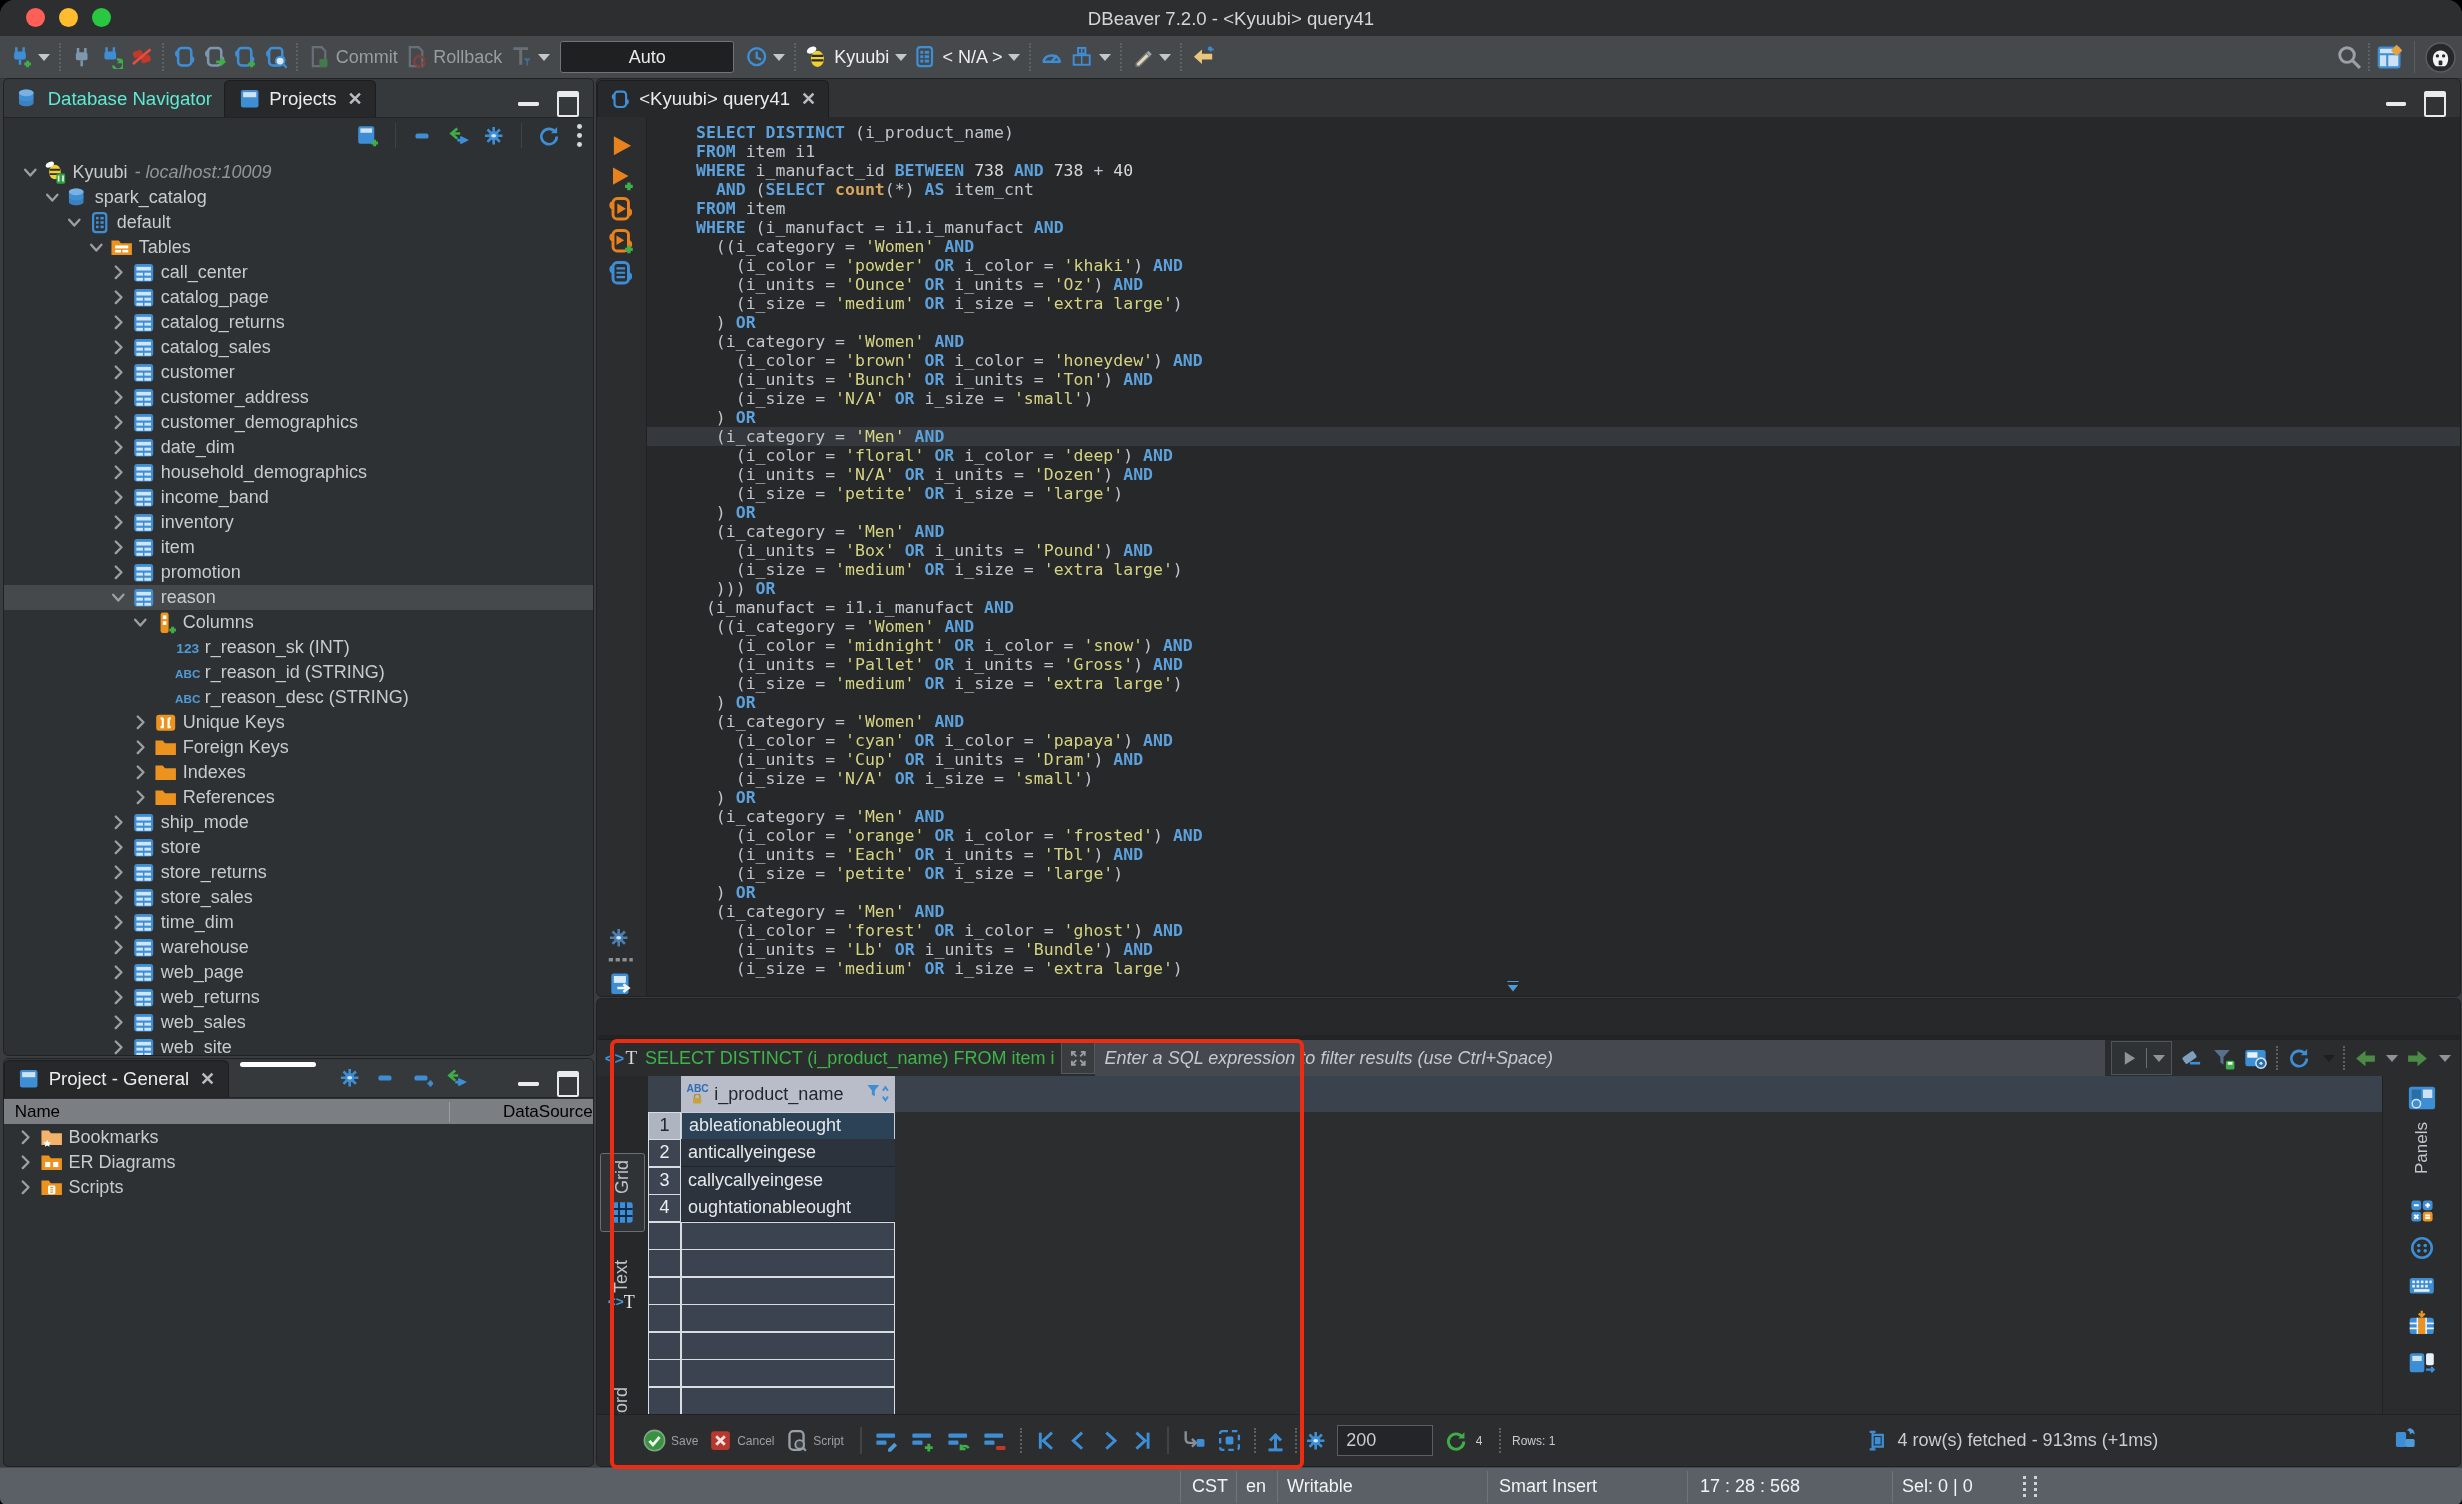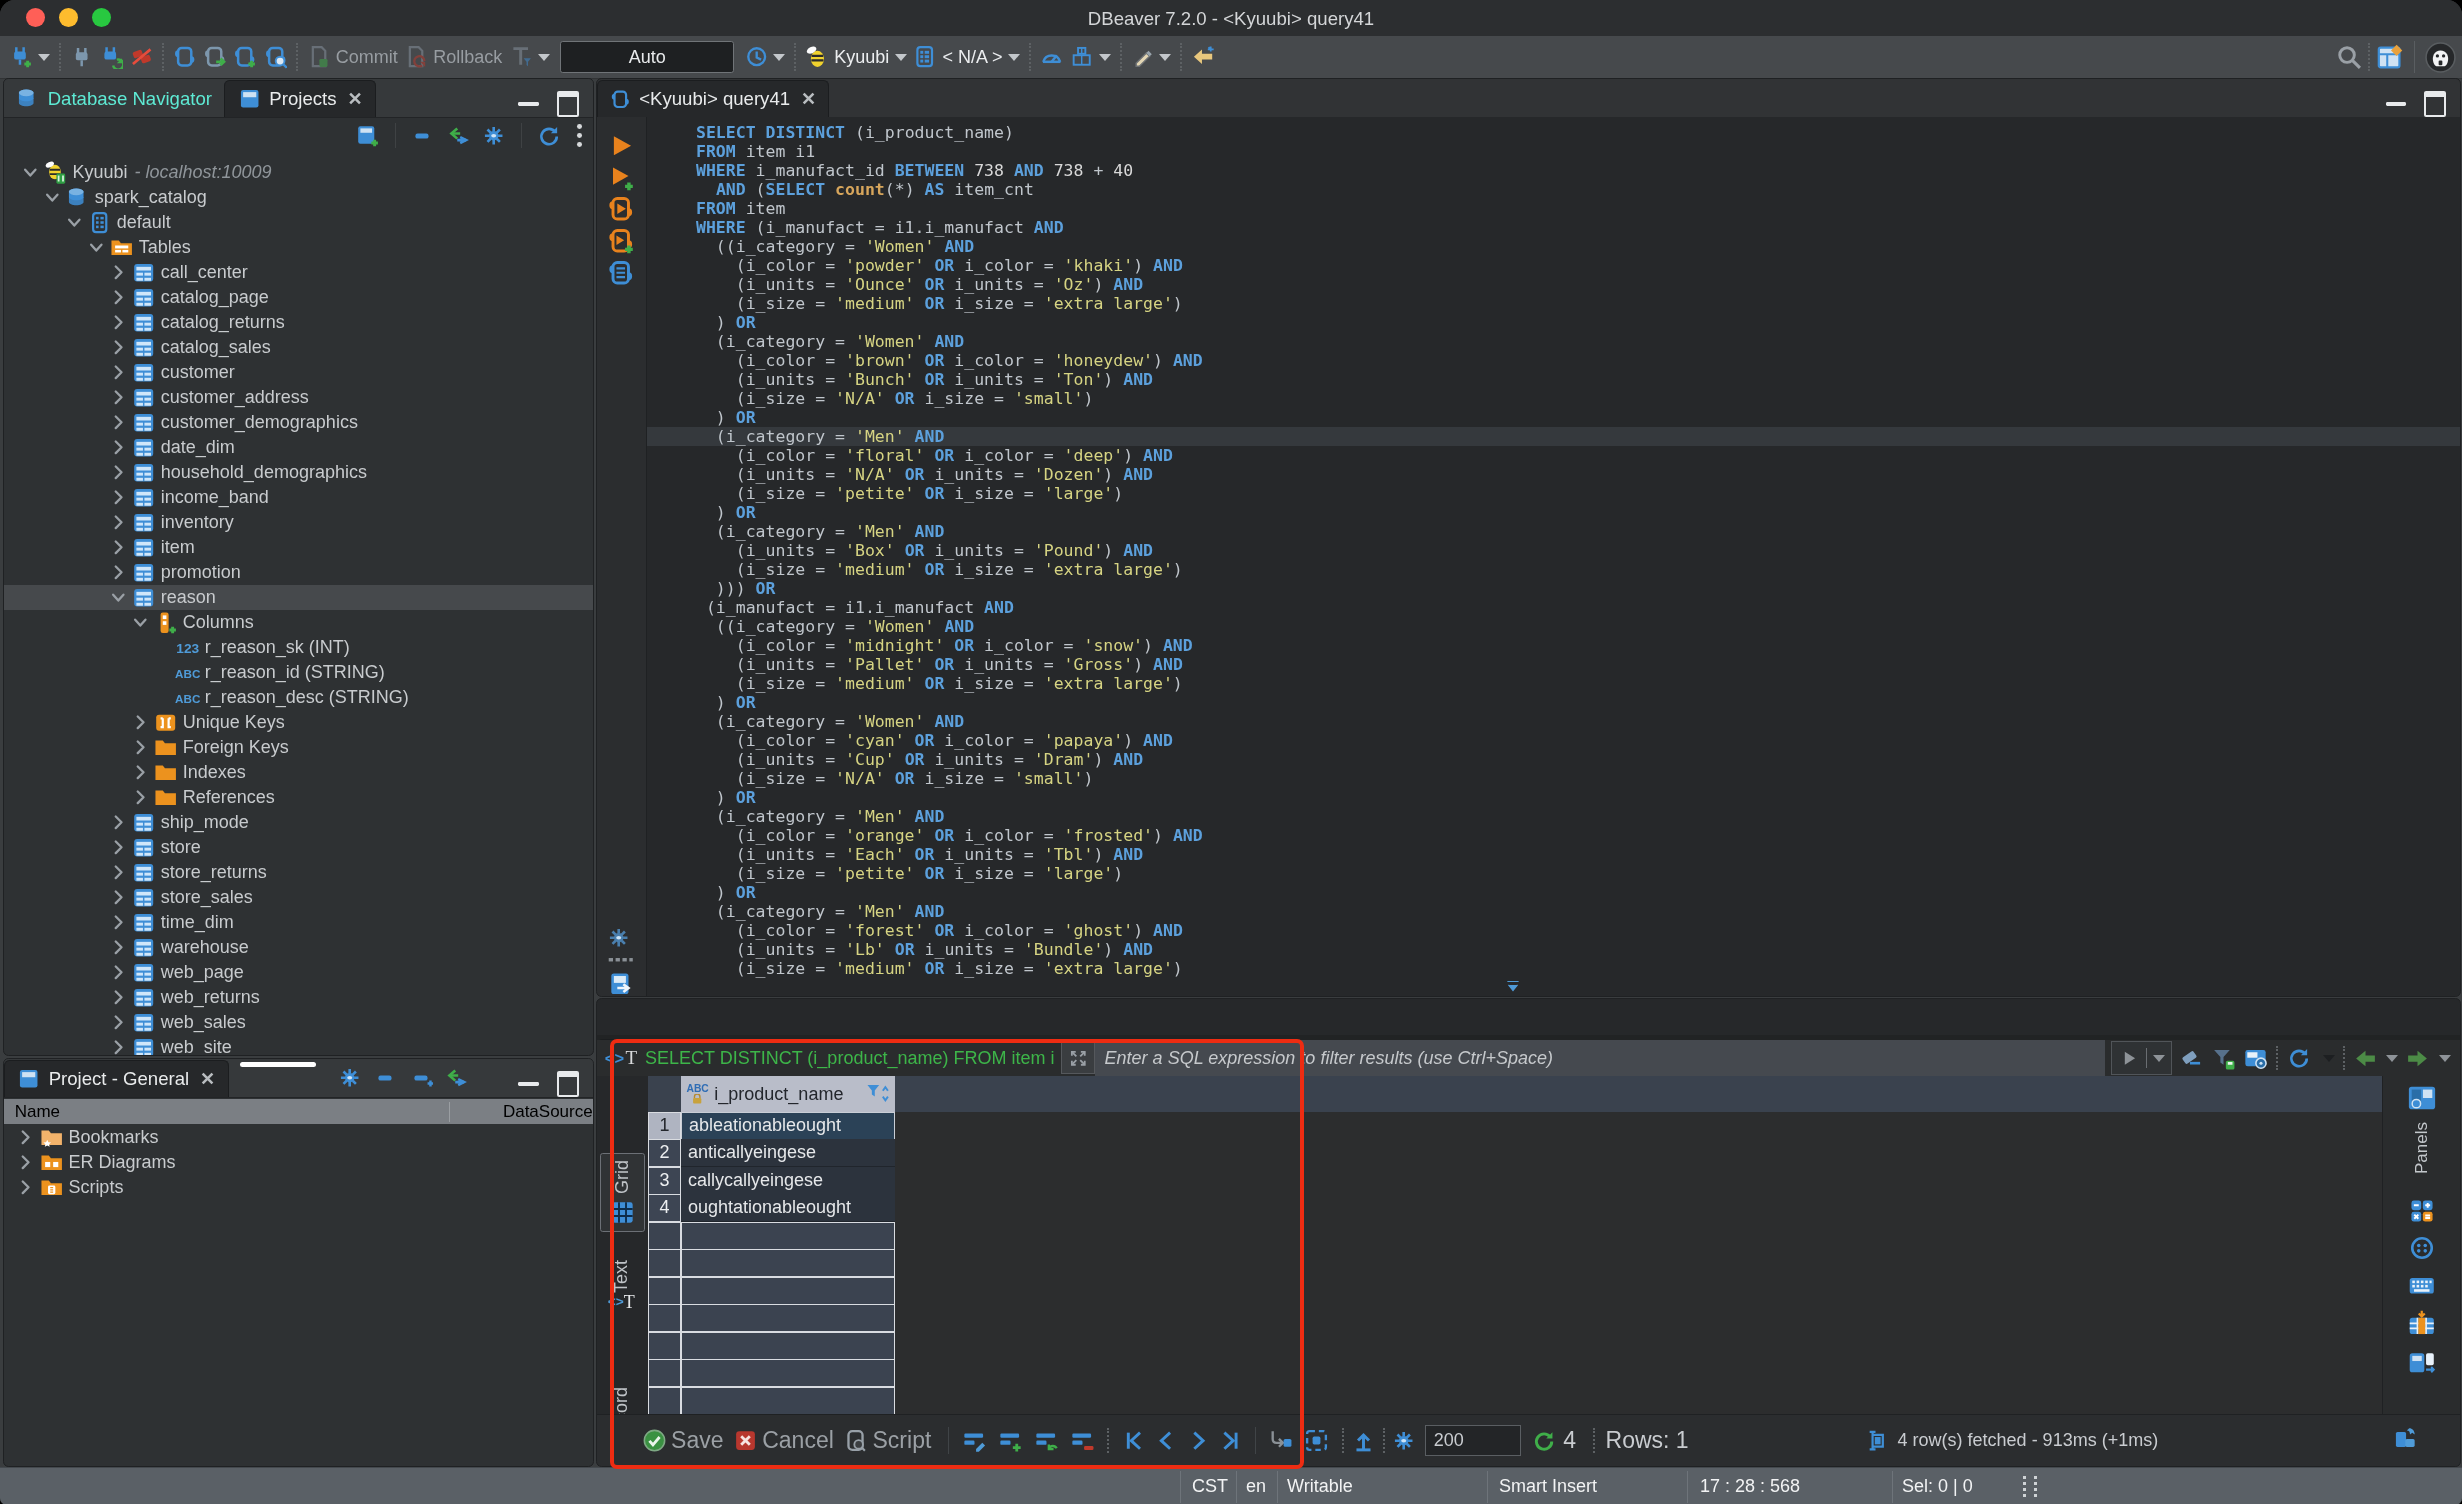--- a/index.html
+++ b/index.html
@@ -90,21 +90,21 @@
   .rownum.sel{background:#afb4c1;color:#23262c;}
   .dcell{position:absolute;left:33px;width:214px;height:27.5px;background:#2c333d;border-bottom:1.4px solid #20252c;box-sizing:border-box;color:#e6e8ea;font-size:18px;display:flex;align-items:center;padding-left:6.9px;}
   .dcell.sel{background:#2b4257;border:1.4px solid #c9ced6;}
   .ecell{position:absolute;height:27.5px;background:#3b4350;border:0.7px solid #d9dce1;box-sizing:border-box;}
   .rstripe{position:absolute;left:247px;right:0;height:27.5px;border-bottom:1.4px solid #23262a;background:#2c2d2e;}
   #rightstrip{position:absolute;right:0;top:0;width:77px;height:100%;background:#2a2c2d;border-left:0.7px solid #1f2123;display:flex;flex-direction:column;align-items:center;}
   #rightstrip .vtxt{writing-mode:vertical-rl;transform:rotate(180deg);color:#c3c7cb;font-size:17px;margin:4.1px 0 18px 0;}
   .rs-ic{margin:5.5px 0;}
   
   #rfooter{position:absolute;left:0;bottom:0;width:100%;height:51px;background:#2b2d2f;border-top:0.7px solid #1f2123;display:flex;align-items:center;}
-  .rf-label{font-size:23px;color:#9ba0a5;margin:0 9.6px 0 4.1px;}
+  .rf-label{font-size:12px;color:#9ba0a5;margin:0 9.6px 0 4.1px;}
   .rf-sep{width:1.4px;height:27.5px;background:#404447;margin:0 6.9px;}
   .rf-dots{width:0;height:25px;border-left:2.1px dotted #5d6164;margin:0 6.9px;}
   #fetch-size{width:86px;height:29px;background:#232527;border:1.4px solid #5a5e62;color:#c9ccd0;font-size:18px;display:flex;align-items:center;padding-left:8.2px;margin-left:9.6px;}
   #fetch-status{position:absolute;left:1269px;top:0;height:100%;display:flex;align-items:center;gap:8.2px;color:#c9ccd0;font-size:18px;}
   #copy-ic{position:absolute;left:1795px;top:9.6px;}
   
   #statusbar{position:absolute;left:0;bottom:0;width:100%;height:37px;background:#5a6066;border-top:1.4px solid #44494e;}
   #statusbar span{position:absolute;top:8.2px;font-size:18px;color:#f2f3f4;white-space:nowrap;}
   #statusbar .ssep{position:absolute;top:2.7px;width:1.4px;height:32px;background:#6e747a;}
   #statusbar .sdots{position:absolute;top:8.2px;display:flex;gap:4.1px;}

